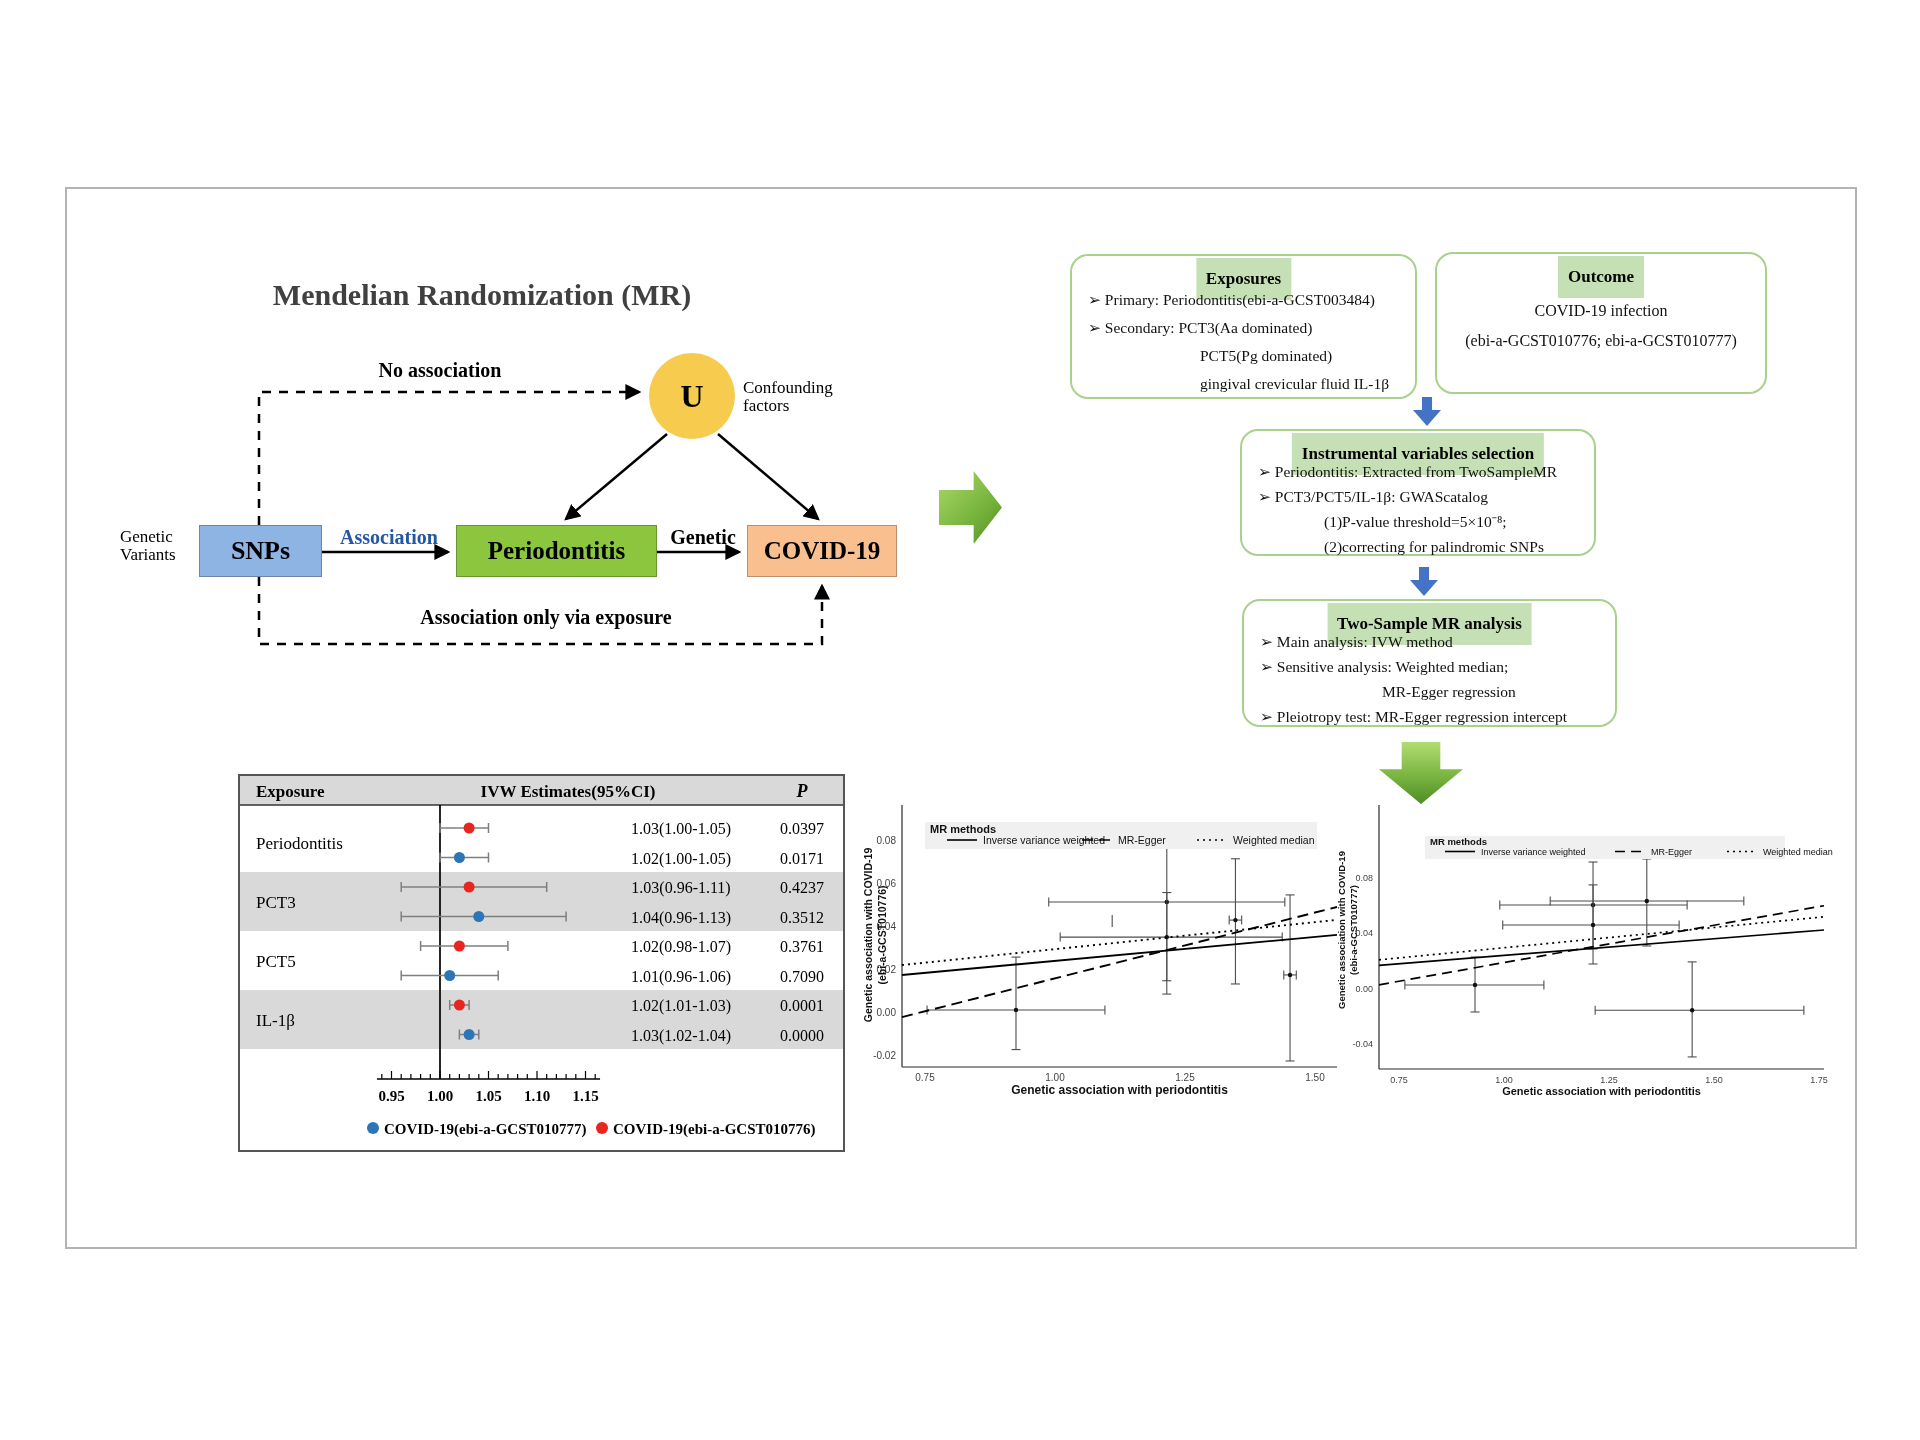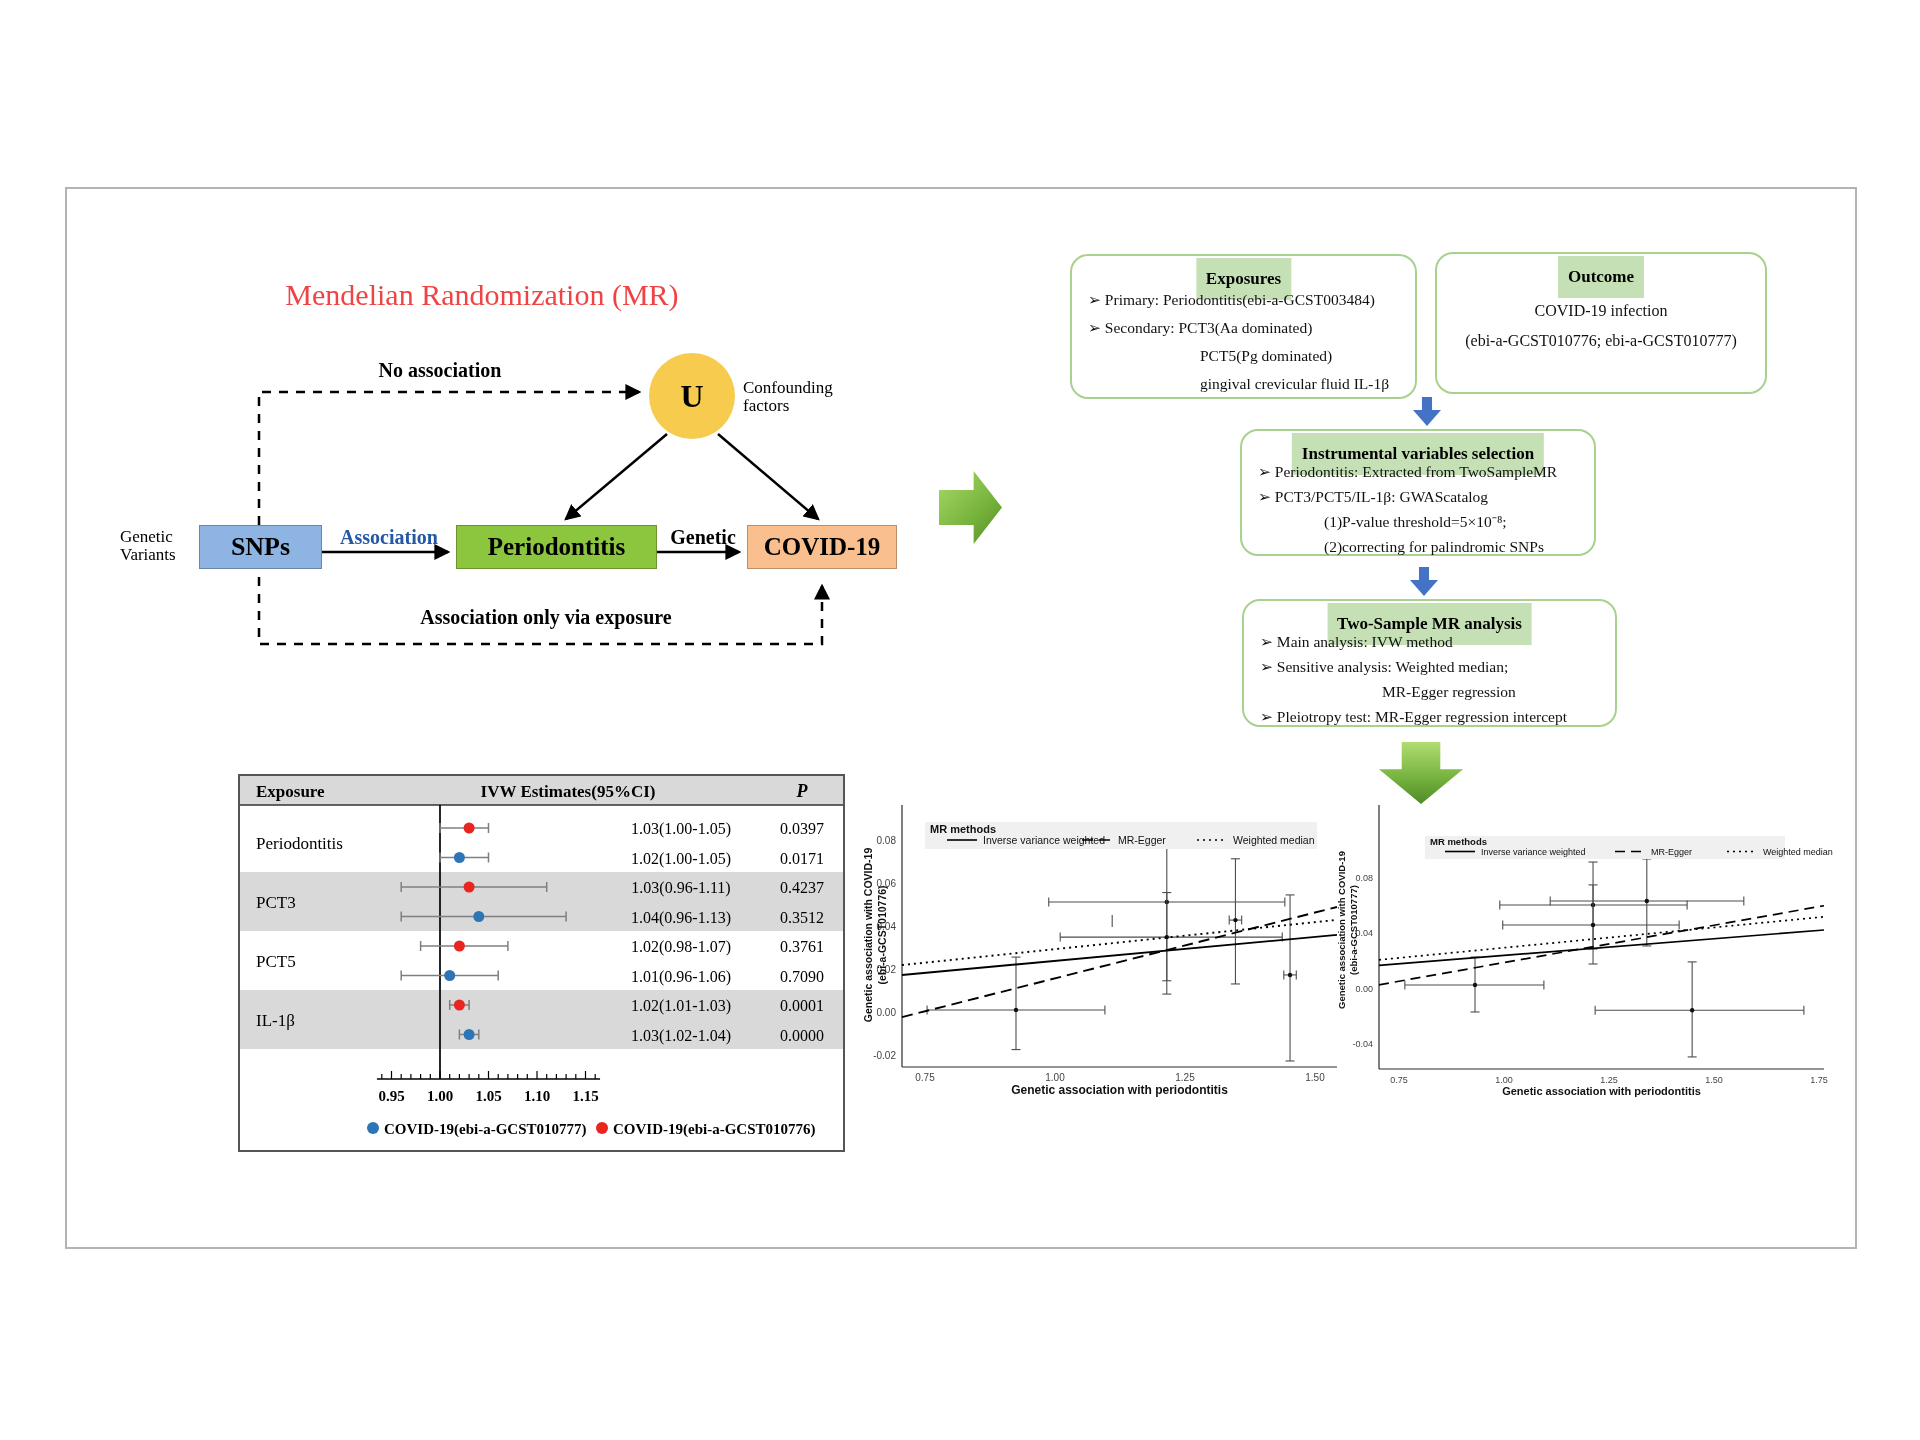--- a/index.html
+++ b/index.html
@@ -3,22 +3,22 @@
 <meta charset="utf-8">
 <style>
   html,body{margin:0;padding:0;background:#ffffff;}
   .page{position:relative;width:1920px;height:1440px;background:#fff;overflow:hidden;
         font-family:"Liberation Serif",serif;}
   .frame{position:absolute;left:65px;top:187px;width:1788px;height:1058px;
          background:#fff;border:2px solid #b3b3b3;}
   .abs{position:absolute;}
   
   .mr-title{position:absolute;left:175px;top:89px;width:480px;text-align:center;
-            font-weight:normal;font-size:30px;color:#ef4444;}
-  .dg-box{position:absolute;height:44px;display:flex;align-items:center;justify-content:center;
+            font-weight:bold;font-size:30px;color:#404040;}
+  .dg-box{position:absolute;height:52px;display:flex;align-items:center;justify-content:center;
           font-weight:bold;color:#000;border:1px solid rgba(0,0,0,.25);box-sizing:border-box;}
   .dg-snps{left:132px;top:336px;width:123px;font-size:26px;}
   .dg-perio{left:389px;top:336px;width:201px;font-size:25px;}
   .dg-covid{left:680px;top:336px;width:150px;font-size:25px;}
   .dg-u{position:absolute;left:601px;top:185px;width:48px;height:44px;line-height:44px;
         text-align:center;font-weight:bold;font-size:32px;color:#000;}
   .dg-small{position:absolute;font-size:17px;line-height:18px;color:#000;white-space:pre-line;}
   .dg-lab{position:absolute;font-weight:bold;font-size:20px;text-align:center;color:#000;}
   
   .flow-box{position:absolute;border:2px solid #a9d18e;border-radius:18px;background:#fff;

